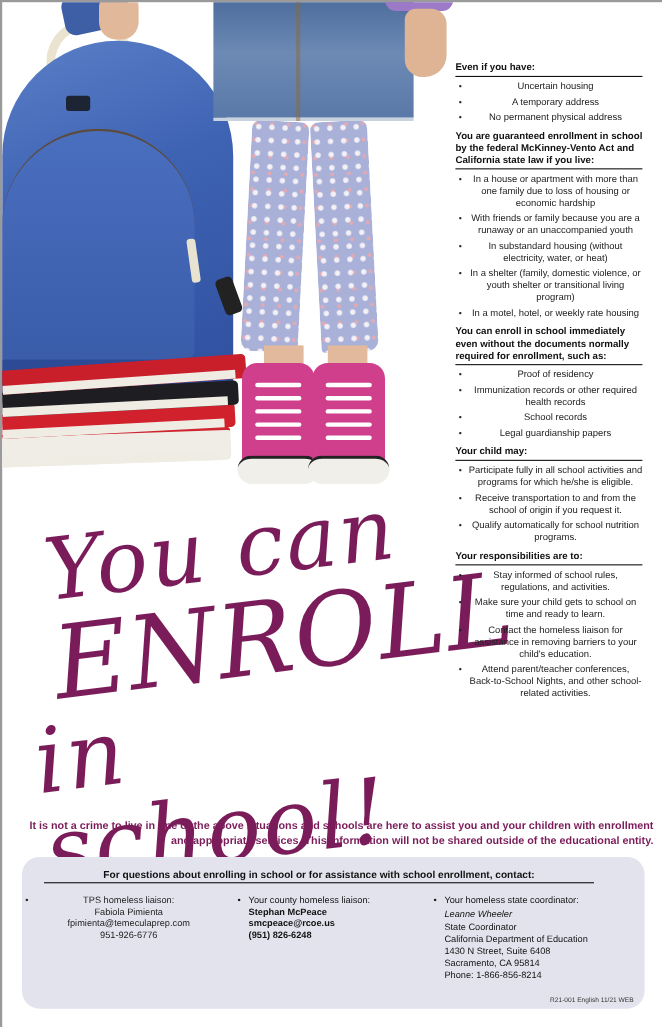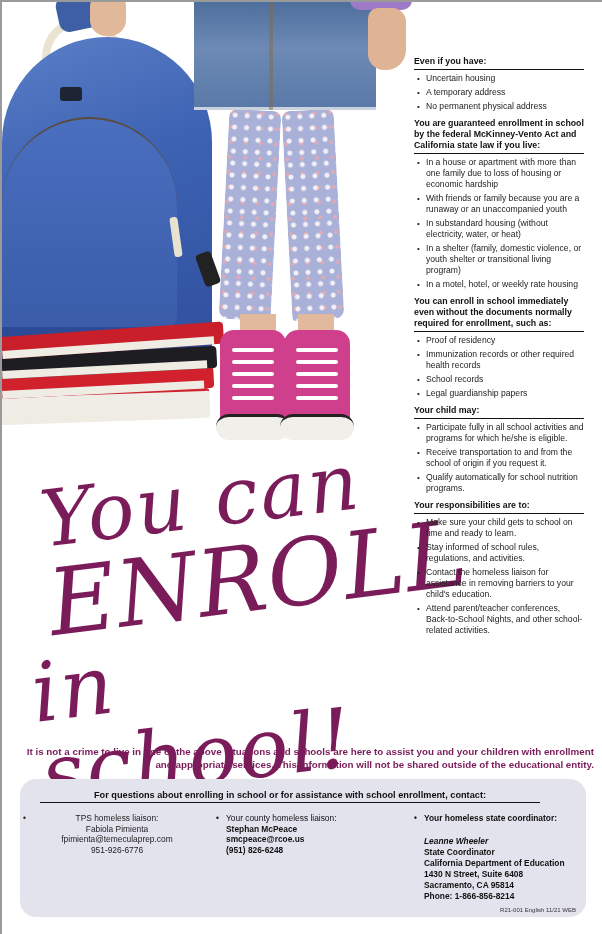--- a/index.html
+++ b/index.html
@@ -66,43 +66,43 @@
     font-family: "DejaVu Serif", serif; font-style: italic; color: #7b1c5a; transform: rotate(-7deg); transform-origin: 50% 50%; }
   .headline-line { display: block; line-height: 1; letter-spacing: 2px; }
   .headline-l1 { font-size: 78px; margin-left: 30px; }
   .headline-l2 { font-size: 92px; margin-left: 28px; margin-top: 0; letter-spacing: 1px; }
   .headline-l3 { font-size: 82px; margin-left: 0; margin-top: 0; }
 
   
   .info-col { position: absolute; left: 414px; top: 56px; width: 170px; font-size: 8.6px; line-height: 11px; }
   .section { margin-bottom: 6px; }
   .section-title { font-weight: bold; font-size: 8.8px; line-height: 11px; padding-bottom: 2px; border-bottom: 1.3px solid #111; margin-bottom: 3px; }
-  .bullets { list-style: none; }
+  .bullets { list-style: none; text-align: center; }
   .bullets li { position: relative; padding-left: 12px; margin-bottom: 3px; color: #222; }
   .bullets li::before { content: "•"; position: absolute; left: 3px; top: 0; font-size: 8px; }
 
   
   .notice { position: absolute; left: 18px; top: 745px; width: 576px; text-align: right;
     font-weight: bold; color: #7b1c5a; font-size: 9.8px; line-height: 13px; }
 
   
   .contact-box { position: absolute; left: 20px; top: 779px; width: 566px; height: 138px;
     background: #e3e3ee; border-radius: 16px; }
   .contact-title { position: absolute; left: 20px; top: 10px; width: 500px; text-align: center; font-weight: bold;
     font-size: 9.2px; line-height: 12px; padding-bottom: 1px; border-bottom: 1.3px solid #111; }
   .contact-col { position: absolute; top: 34px; font-size: 8.4px; line-height: 10.5px; }
   .contact-col .label { position: relative; padding-left: 12px; display: block; }
   .contact-col .label::before { content: "•"; position: absolute; left: 2px; top: 0; }
   .contact-col .line { display: block; padding-left: 12px; }
   .col-1 { left: 1px; width: 180px; color: #222; text-align: center; }
   .col-2 { left: 194px; width: 180px; color: #111; font-weight: bold; }
   .col-2 .label { font-weight: normal; }
-  .col-3 { left: 392px; width: 190px; font-weight: bold; color: #111; }
+  .col-3 { left: 372px; width: 190px; font-weight: normal; color: #111; }
   .col-3 .line { line-height: 11px; }
-  .col-3 .line.italic { font-style: italic; margin-top: 12px; }
+  .col-3 .line.italic { font-style: italic; margin-top: 2px; }
   .footer-code { position: absolute; right: 10px; bottom: 4px; font-size: 6px; color: #333; }
 </style>
 </head>
 <body>
 
 <div class="page-frame"></div>
 
 <div class="photo">
   <div class="backpack-handle"></div>
   <div class="backpack-strap"></div>
@@ -196,22 +196,22 @@
     <div class="section-title">Your child may:</div>
     <ul class="bullets">
       <li>Participate fully in all school activities and programs for which he/she is eligible.</li>
       <li>Receive transportation to and from the school of origin if you request it.</li>
       <li>Qualify automatically for school nutrition programs.</li>
     </ul>
   </div>
   <div class="section">
     <div class="section-title">Your responsibilities are to:</div>
     <ul class="bullets">
+      <li>Stay informed of school rules, regulations, and activities.</li>
       <li>Make sure your child gets to school on time and ready to learn.</li>
-      <li>Stay informed of school rules, regulations, and activities.</li>
       <li>Contact the homeless liaison for assistance in removing barriers to your child's education.</li>
       <li>Attend parent/teacher conferences, Back-to-School Nights, and other school-related activities.</li>
     </ul>
   </div>
 </div>
 
 <div class="notice">It is not a crime to live in one of the above situations and schools are here to assist you and your children with enrollment and appropriate services. This information will not be shared outside of the educational entity.</div>
 
 <div class="contact-box">
   <div class="contact-title">For questions about enrolling in school or for assistance with school enrollment, contact:</div>

